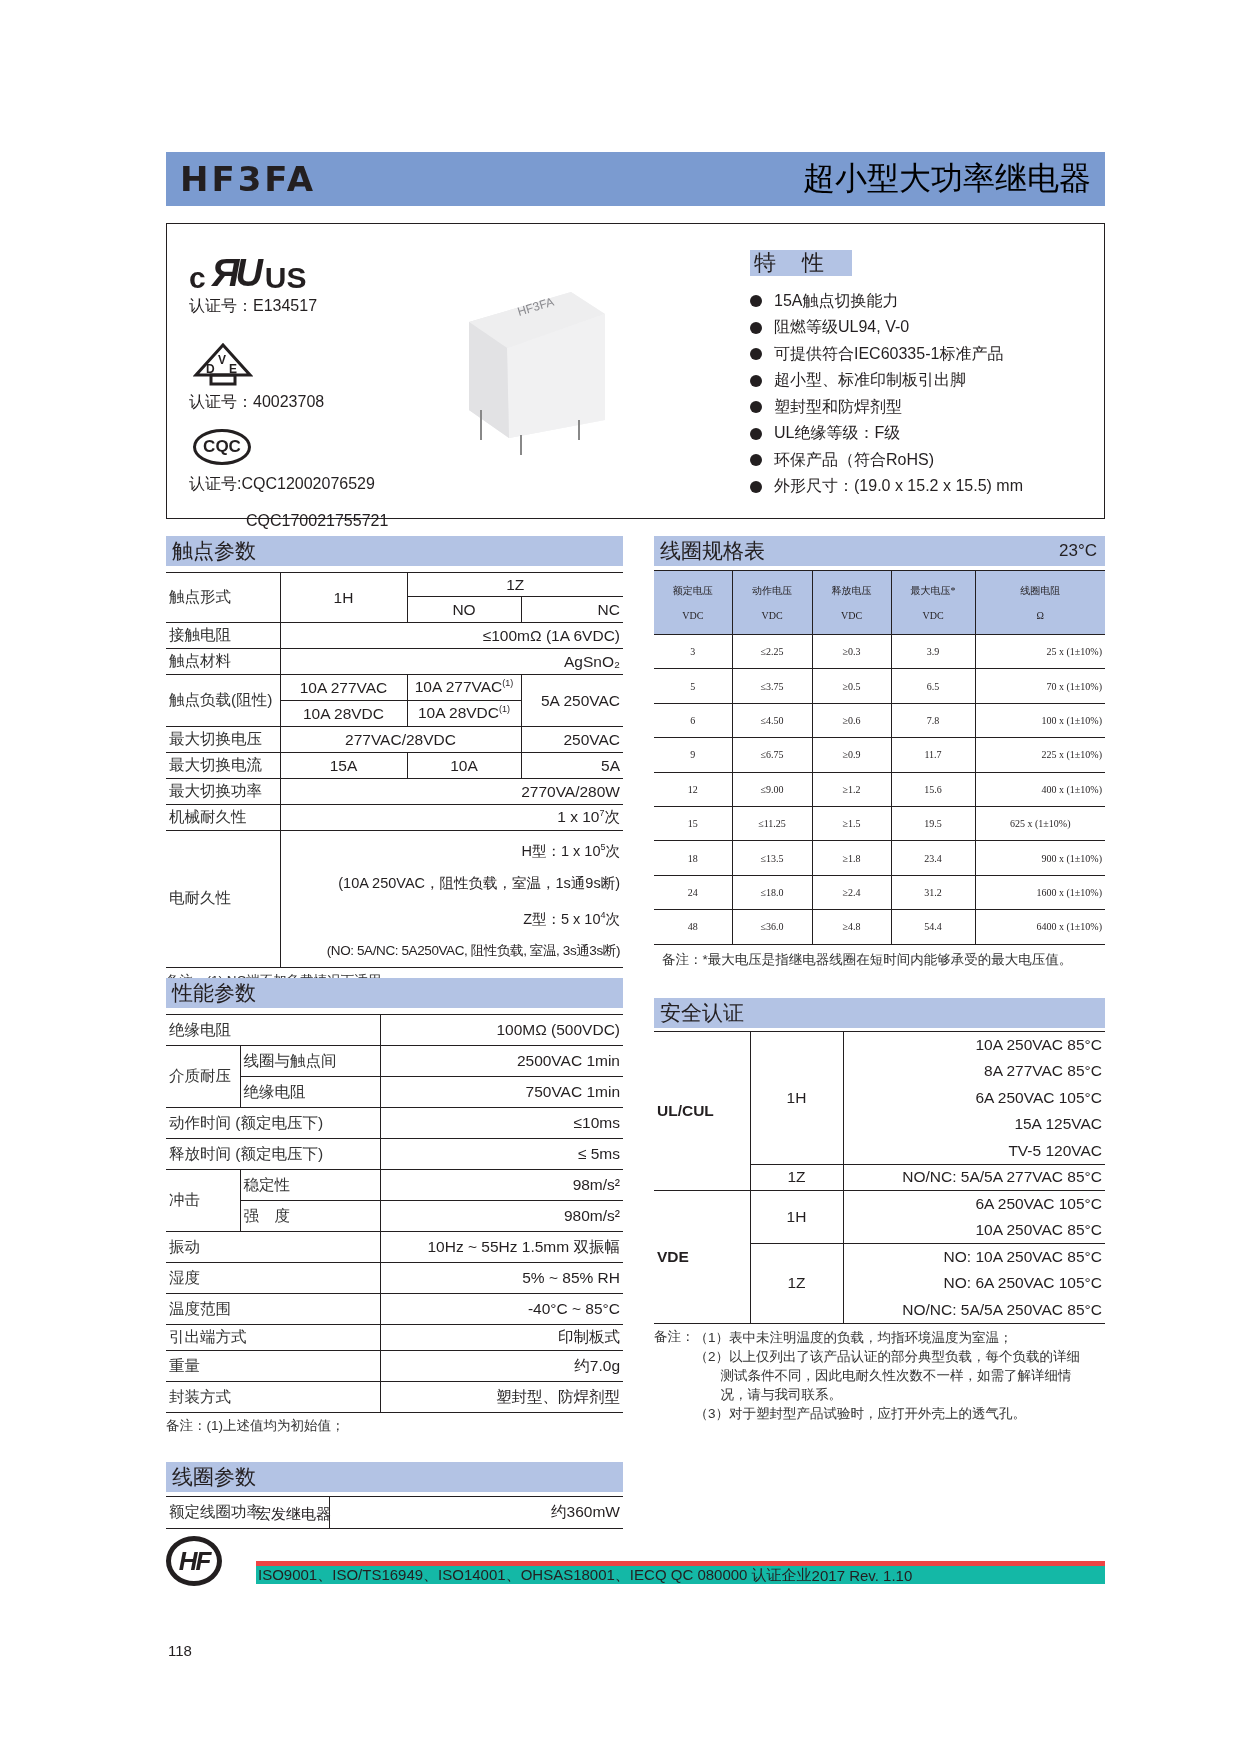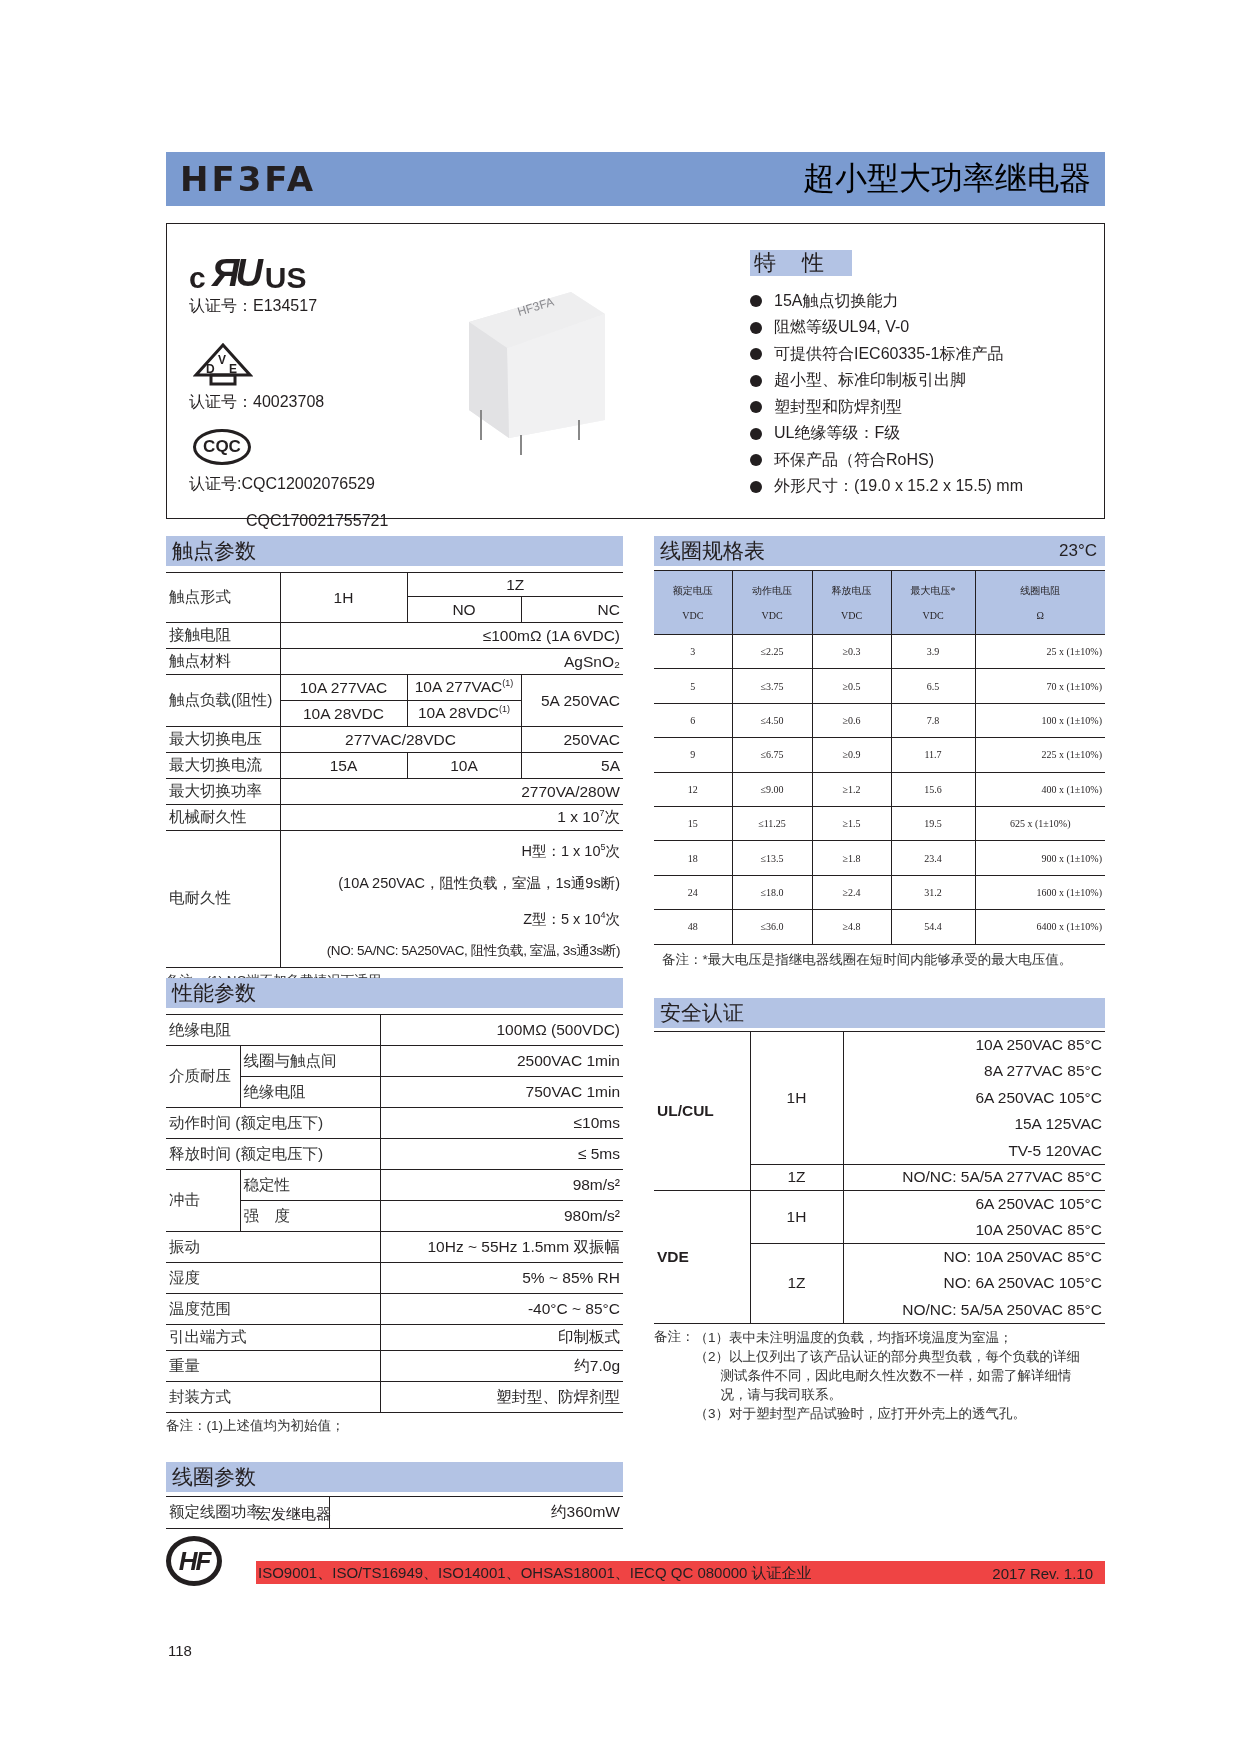--- a/index.html
+++ b/index.html
@@ -35,21 +35,21 @@
   td.r { text-align: right; margin-left: 42px; }
   sup { font-size: 9px; }
 
   .note { font-size: 13.5px; color: #333; }
 
   .coil-table td { text-align: center; height: 34.4px; font-size: 10px; font-family: Liberation Serif, serif; }
   .coil-table td.vb { border-left: 1.3px solid #231f20; }
   .coil-table thead td { background: #b3c3e4; height: 64px; line-height: 25px; }
 
   .safety td { height: 26.5px; border-top: none; border-bottom: none; }
-  .footer-bar { left: 256px; top: 1561px; width: 849px; height: 23px; background: #ef4444; font-size: 15px; display:flex; align-items:center; justify-content: space-between; padding: 0 12px 0 2px; border-top: 1px solid #ef4444; }
+  .footer-bar { left: 256px; top: 1561px; width: 849px; height: 23px; background: #14b8a6; font-size: 15px; display:flex; align-items:center; justify-content: flex-start; padding: 0 12px 0 2px; border-top: 5px solid #ef4444; }
   .hf-logo { left: 166px; top: 1536px; width: 56px; height: 50px; border: 5px solid #231f20; border-radius: 50%; display:flex; align-items:center; justify-content:center; font-weight:bold; font-size: 26px; font-style: italic; letter-spacing: -2px; }
 </style>
 </head>
 <body>
 
 <div class="abs title-band">
   <span class="model">HF3FA</span>
   <span class="subtitle">超小型大功率继电器</span>
 </div>
 

